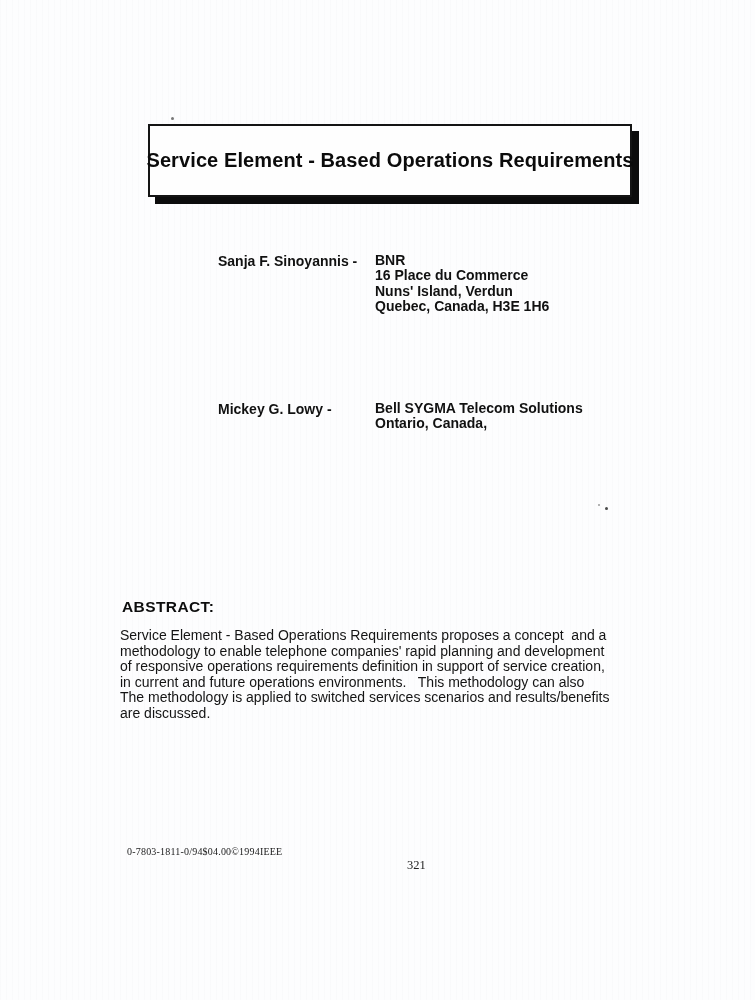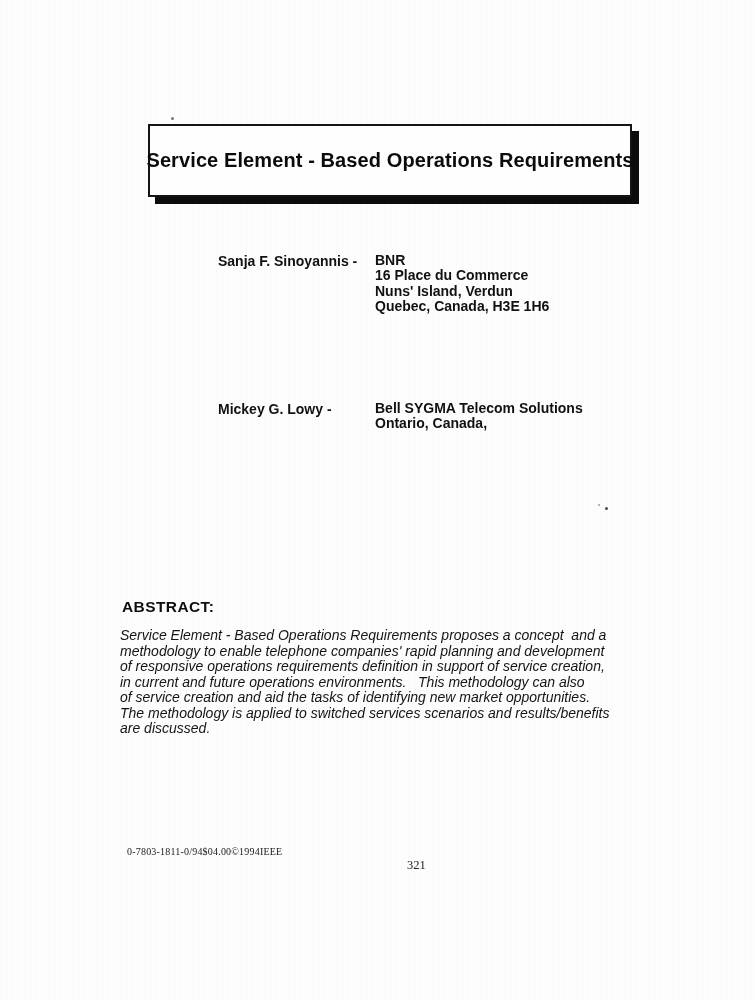--- a/index.html
+++ b/index.html
@@ -79,21 +79,20 @@
     font-size: 15.5px;
     font-weight: 700;
     letter-spacing: 0.4px;
     color: #0d0d0d;
   }
   .abstract-body {
     position: absolute;
     left: 120px;
     top: 628px;
     width: 530px;
-    font-style: italic;
   }
   .abstract-body .abs-line {
     font-size: 14px;
     line-height: 15.5px;
     font-weight: 400;
     color: #141414;
     white-space: pre;
   }
 
   .copyright {
@@ -151,21 +150,20 @@
     </div>
   </div>
 
   <div class="abstract-heading">ABSTRACT:</div>
 
   <div class="abstract-body">
     <div class="abs-line">Service Element - Based Operations Requirements proposes a concept  and a</div>
     <div class="abs-line">methodology to enable telephone companies' rapid planning and development</div>
     <div class="abs-line">of responsive operations requirements definition in support of service creation,</div>
     <div class="abs-line">in current and future operations environments.   This methodology can also</div>
-    <div class="abs-line">of service creation and aid the tasks of identifying new market opportunities.</div>
     <div class="abs-line">The methodology is applied to switched services scenarios and results/benefits</div>
     <div class="abs-line">are discussed.</div>
   </div>
 
   <div class="copyright">0-7803-1811-0/94$04.00©1994IEEE</div>
   <div class="page-number">321</div>
 
   <div class="speck s1"></div>
   <div class="speck s2"></div>
   <div class="speck s3"></div>

